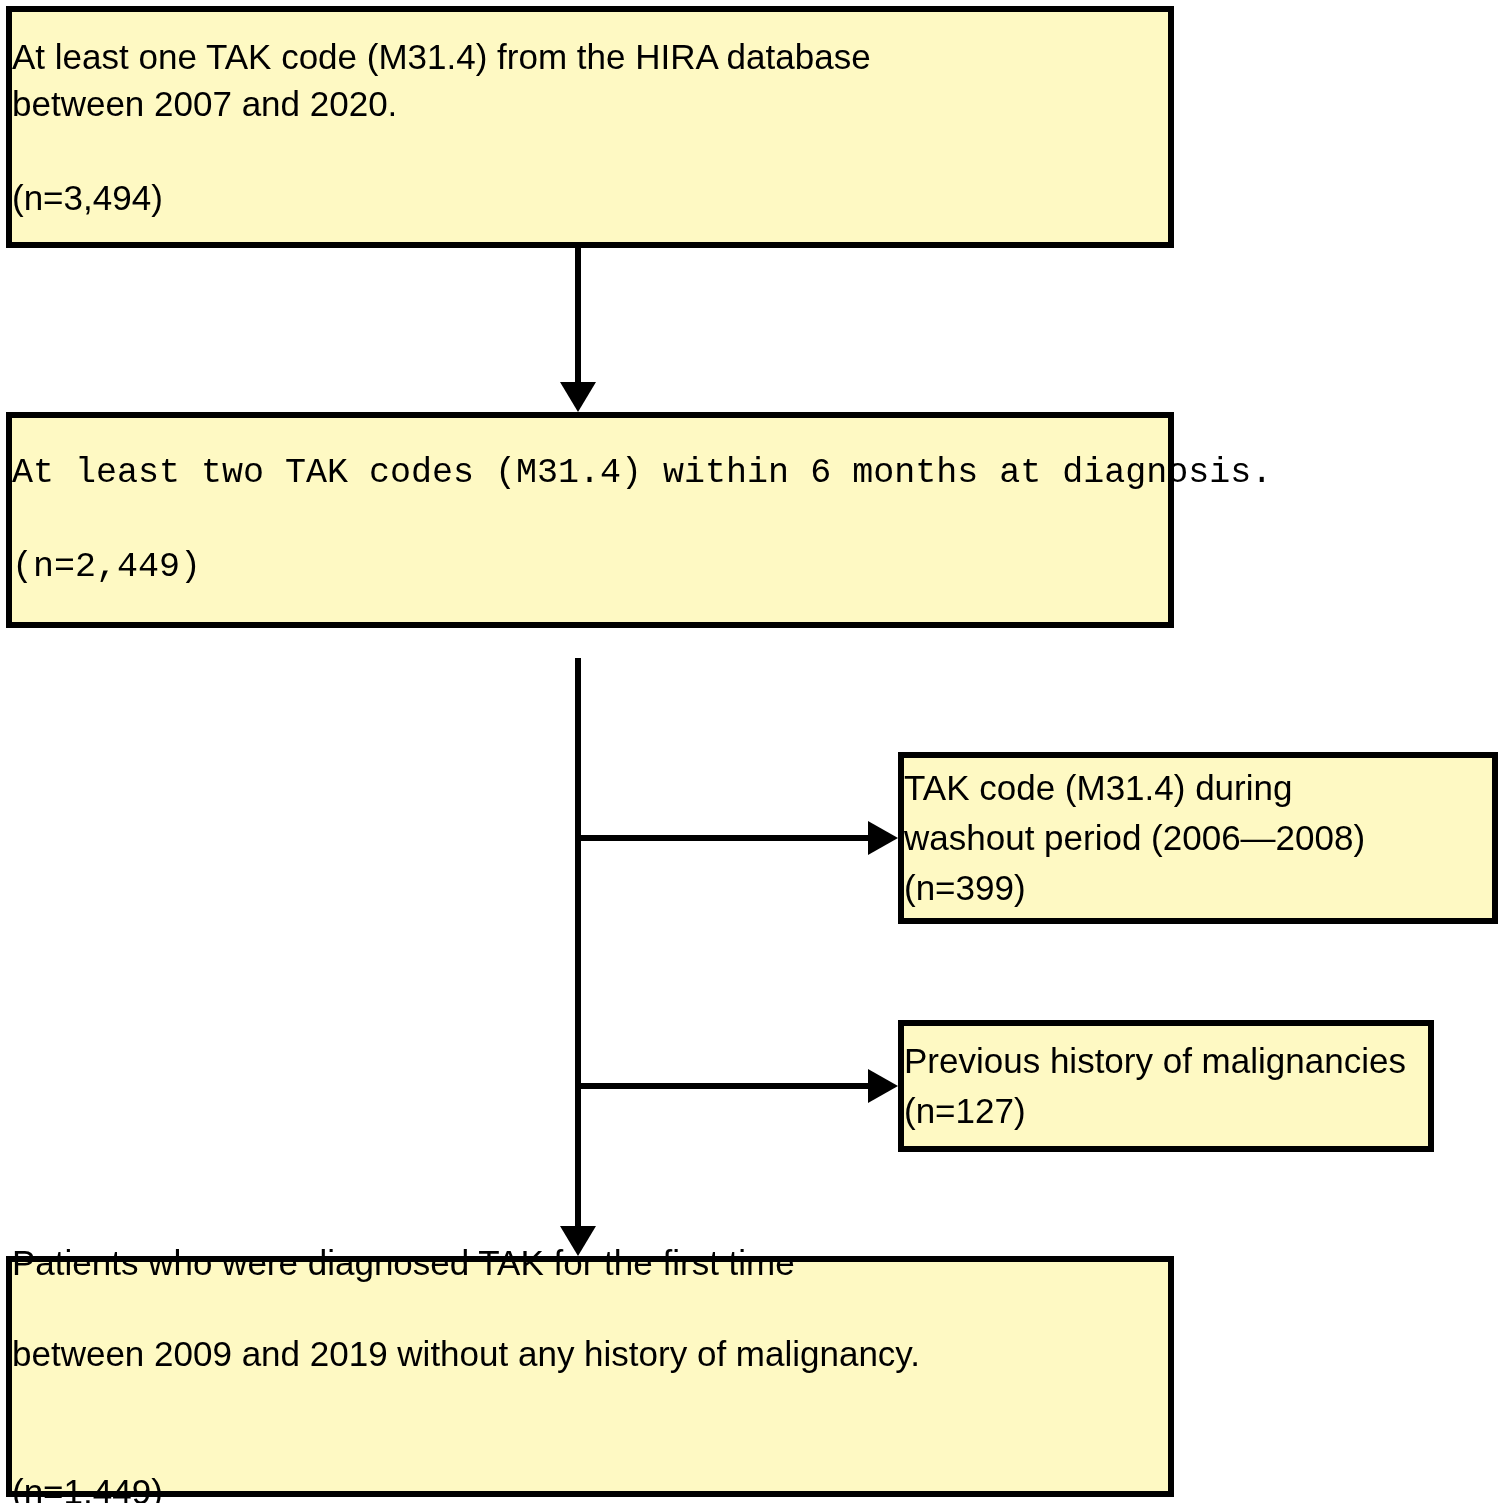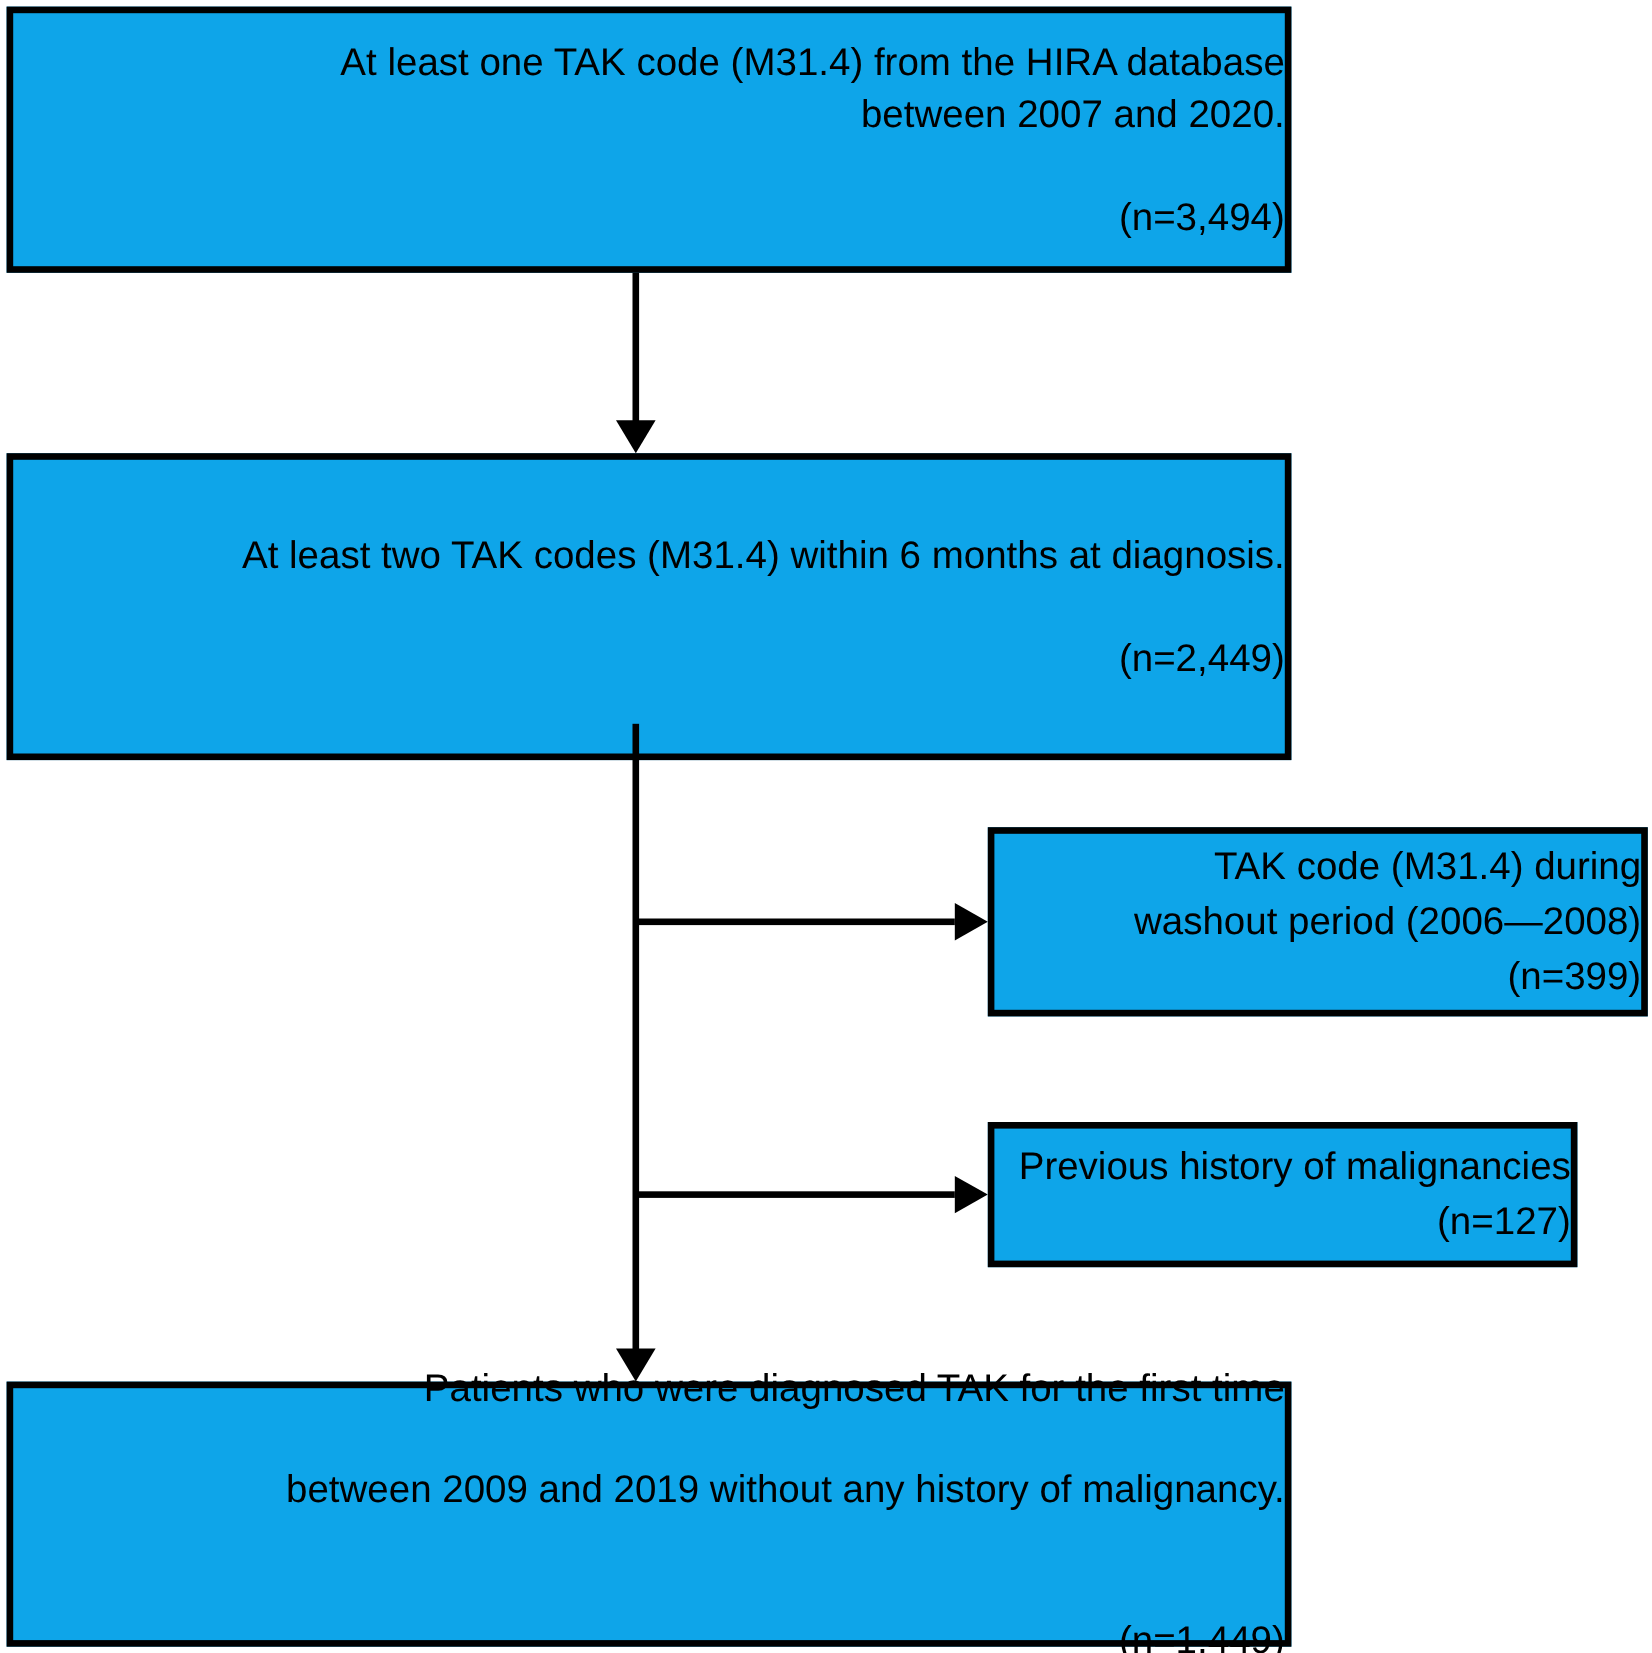--- a/index.html
+++ b/index.html
@@ -9,35 +9,35 @@
     width: 1502px;
     height: 1503px;
     background: #ffffff;
     color: #000000;
     font-family: "Liberation Sans", sans-serif;
     overflow: hidden;
   }
   .box {
     position: absolute;
     border: 6px solid #000000;
-    background: #0ea5e9;
+    background: #fef9c3;
     display: flex;
     flex-direction: column;
     justify-content: center;
-    align-items: flex-end;
+    align-items: flex-start;
     text-align: center;
     font-size: 35px;
   }
   .box .line { line-height: 47px; white-space: nowrap; }
   .box.side .line { line-height: 50px; }
   .n-gap { margin-top: 47px; }
 
   .box-1 { left: 6px;   top: 6px;    width: 1168px; height: 242px; }
-  .box-2 { left: 6px;   top: 412px;  width: 1168px; height: 279px; }
-  .box-3 { left: 898px; top: 752px;  width: 600px;  height: 172px; padding-left: 48px; }
+  .box-2 { left: 6px;   top: 412px;  width: 1168px; height: 216px; font-family: Liberation Mono, monospace; }
+  .box-3 { left: 898px; top: 752px;  width: 600px;  height: 172px; }
   .box-4 { left: 898px; top: 1020px; width: 536px;  height: 132px; }
   .box-5 { left: 6px;   top: 1256px; width: 1168px; height: 241px; gap: 44px; }
 
   .vline, .hline { position: absolute; background: #000000; }
   .line-a     { left: 575px; top: 248px;  width: 6px;   height: 136px; }
   .line-stem  { left: 575px; top: 658px;  width: 6px;   height: 570px; }
   .line-br1   { left: 578px; top: 835px;  width: 290px; height: 6px; }
   .line-br2   { left: 578px; top: 1083px; width: 290px; height: 6px; }
 
   .arrowhead-down {

